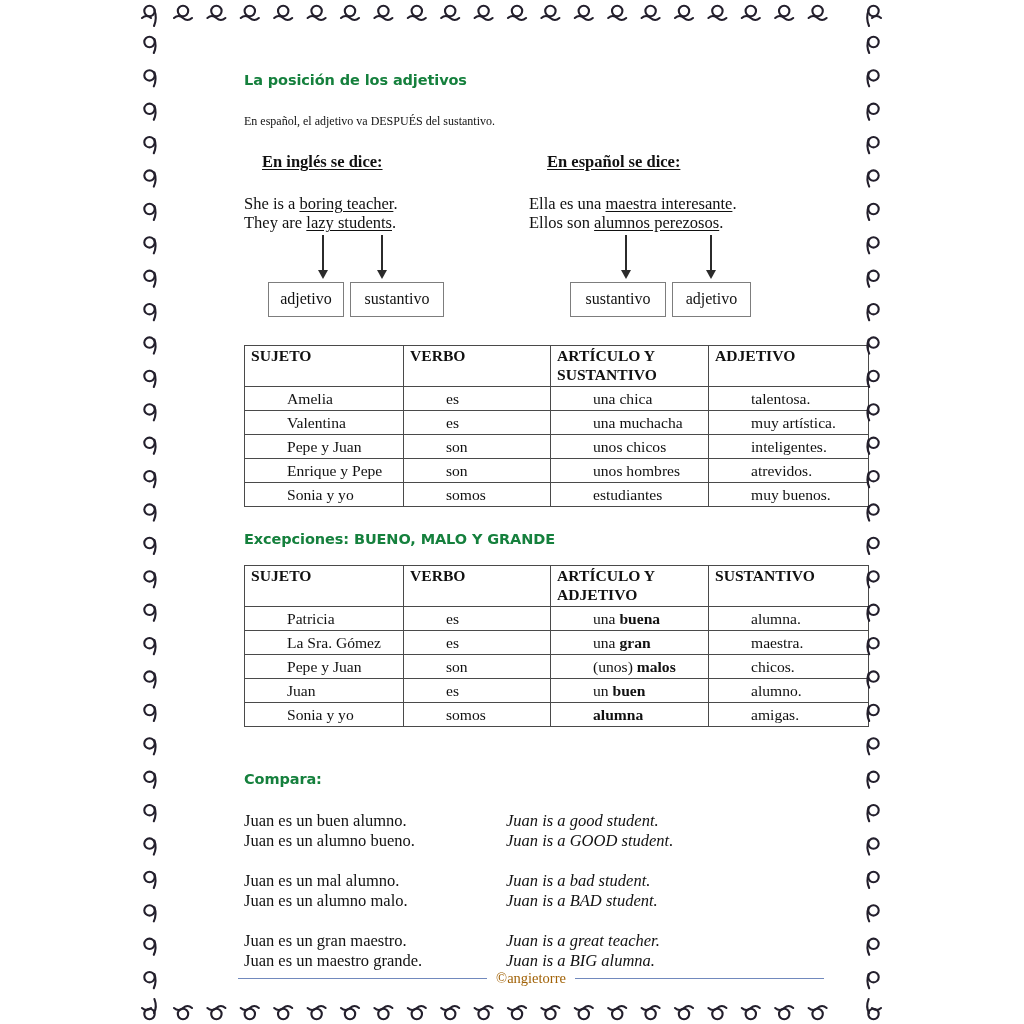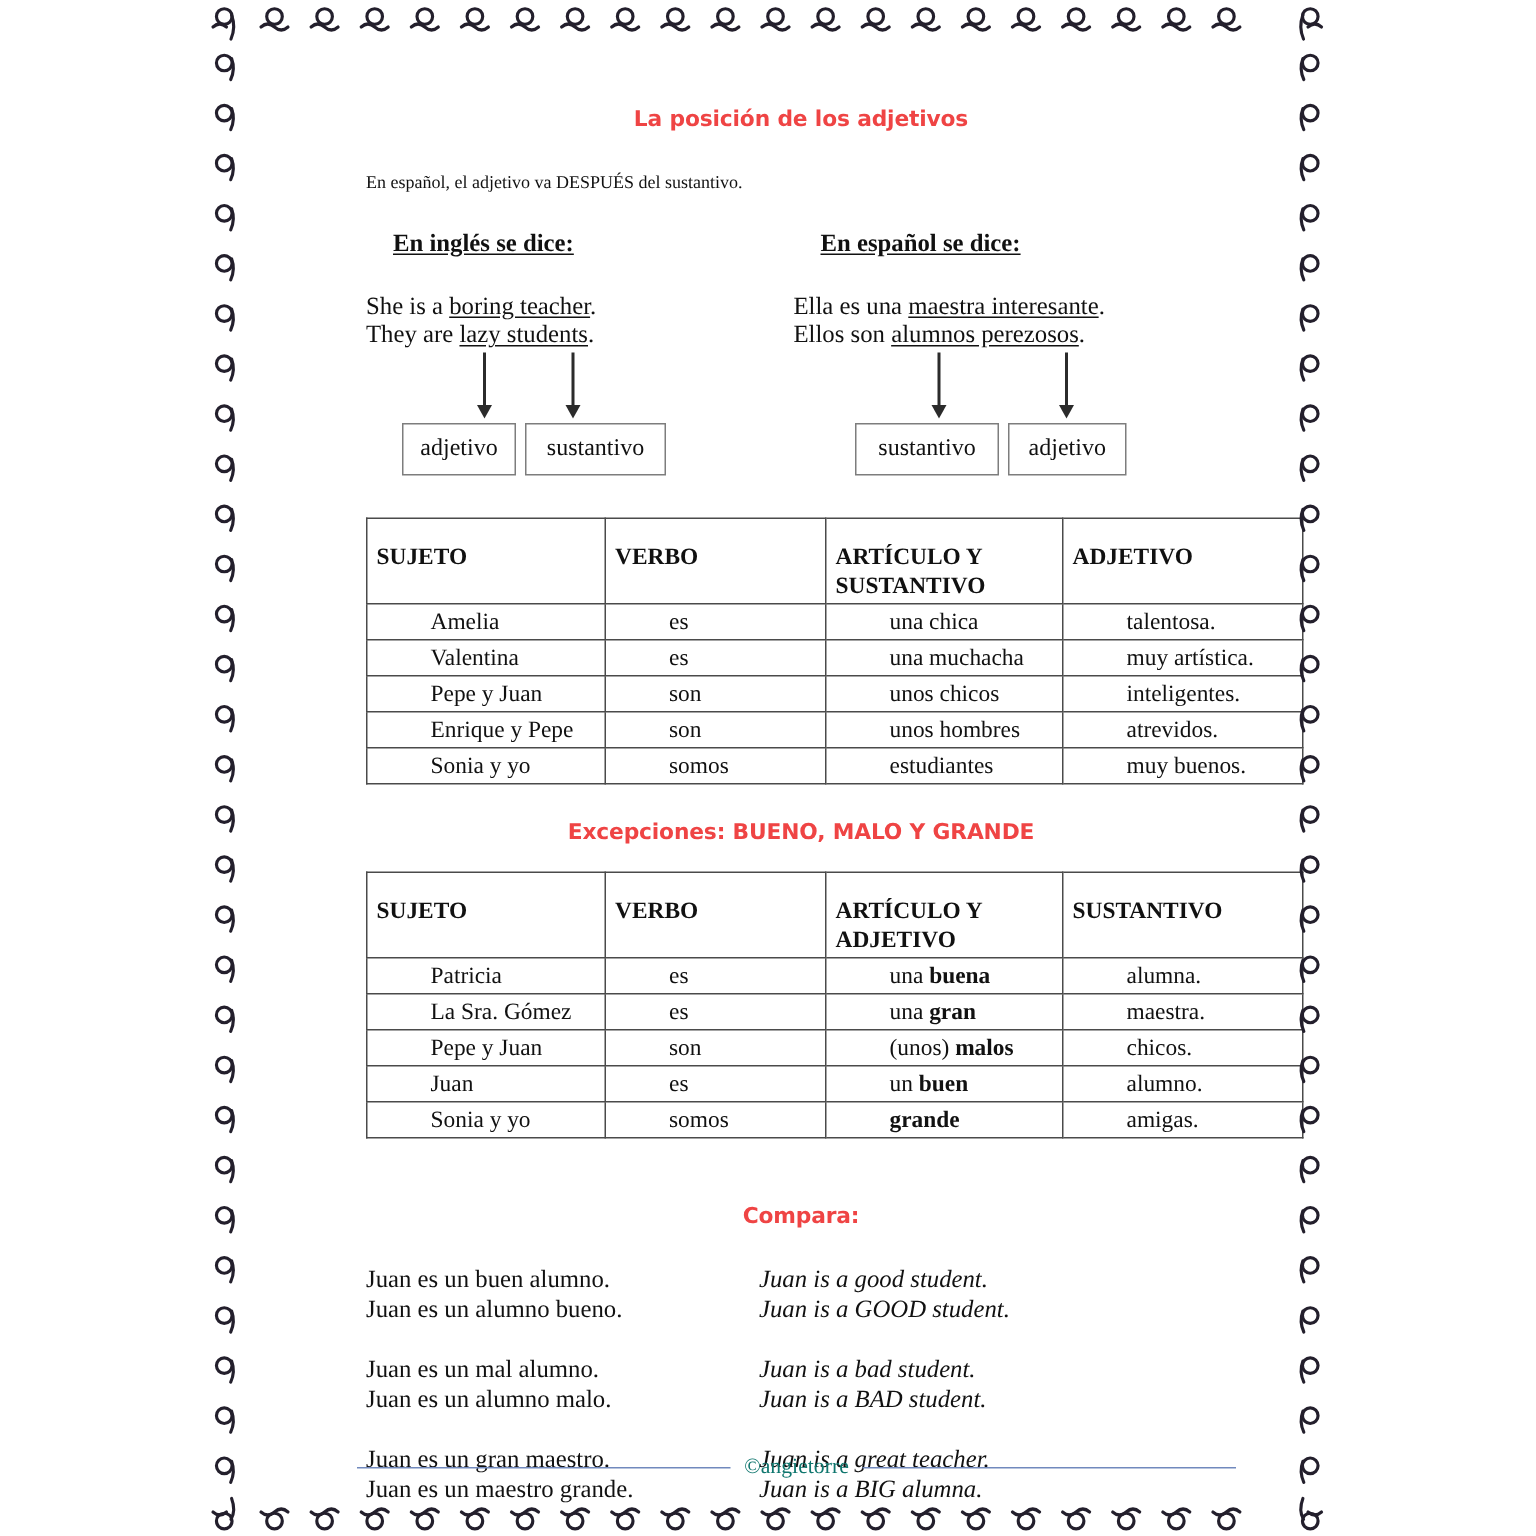--- a/index.html
+++ b/index.html
@@ -39,22 +39,21 @@
     top: 72px;
     width: 580px;
   }
 
   
   .h-sans {
     font-family: "DejaVu Sans", sans-serif;
     font-weight: bold;
     font-size: 14.5px;
     letter-spacing: -0.1px;
-    color: #ef4444;
-    text-align: center;
+    color: #15803d;
   }
   .intro {
     font-size: 12px;
     margin-top: 26px;
   }
 
   
   .cols {
     display: flex;
     margin-top: 23px;
@@ -126,21 +125,21 @@
     padding: 2px 6px;
     text-align: left;
     vertical-align: top;
     font-size: 15.6px;
     line-height: 1.22;
   }
   table.grammar th {
     font-weight: bold;
     height: 38px;
     vertical-align: top;
-    padding-top: 16px;
+    padding-top: 0;
   }
   table.grammar td { height: 17px; padding-left: 42px; }
   .c1 { width: 146px; }
   .c2 { width: 134px; }
   .c3 { width: 145px; }
   .c4 { width: 147px; }
   .b { font-weight: bold; }
 
   .section-head {
     margin-top: 24px;
@@ -168,21 +167,21 @@
     align-items: center;
     gap: 9px;
   }
   .footer .rule {
     flex: 1;
     height: 1px;
     background: #7189bd;
   }
   .footer .mark {
     font-size: 14.5px;
-    color: #0f766e;
+    color: #a16207;
     white-space: nowrap;
   }
 </style>
 </head>
 <body>
 
 <div class="sheet">
   <div class="content">
 
     <div class="h-sans">La posición de los adjetivos</div>
@@ -305,21 +304,21 @@
         </tr>
         <tr>
           <td>Juan</td>
           <td>es</td>
           <td><span>un </span><span class="b">buen</span></td>
           <td>alumno.</td>
         </tr>
         <tr>
           <td>Sonia y yo</td>
           <td>somos</td>
-          <td><span></span><span class="b">grande</span></td>
+          <td><span></span><span class="b">alumna</span></td>
           <td>amigas.</td>
         </tr>
       </tbody>
     </table>
 
     <div class="h-sans compara-head">Compara:</div>
 
     <div class="compara">
       <div class="cmp-group">
         <div class="cmp-row">

